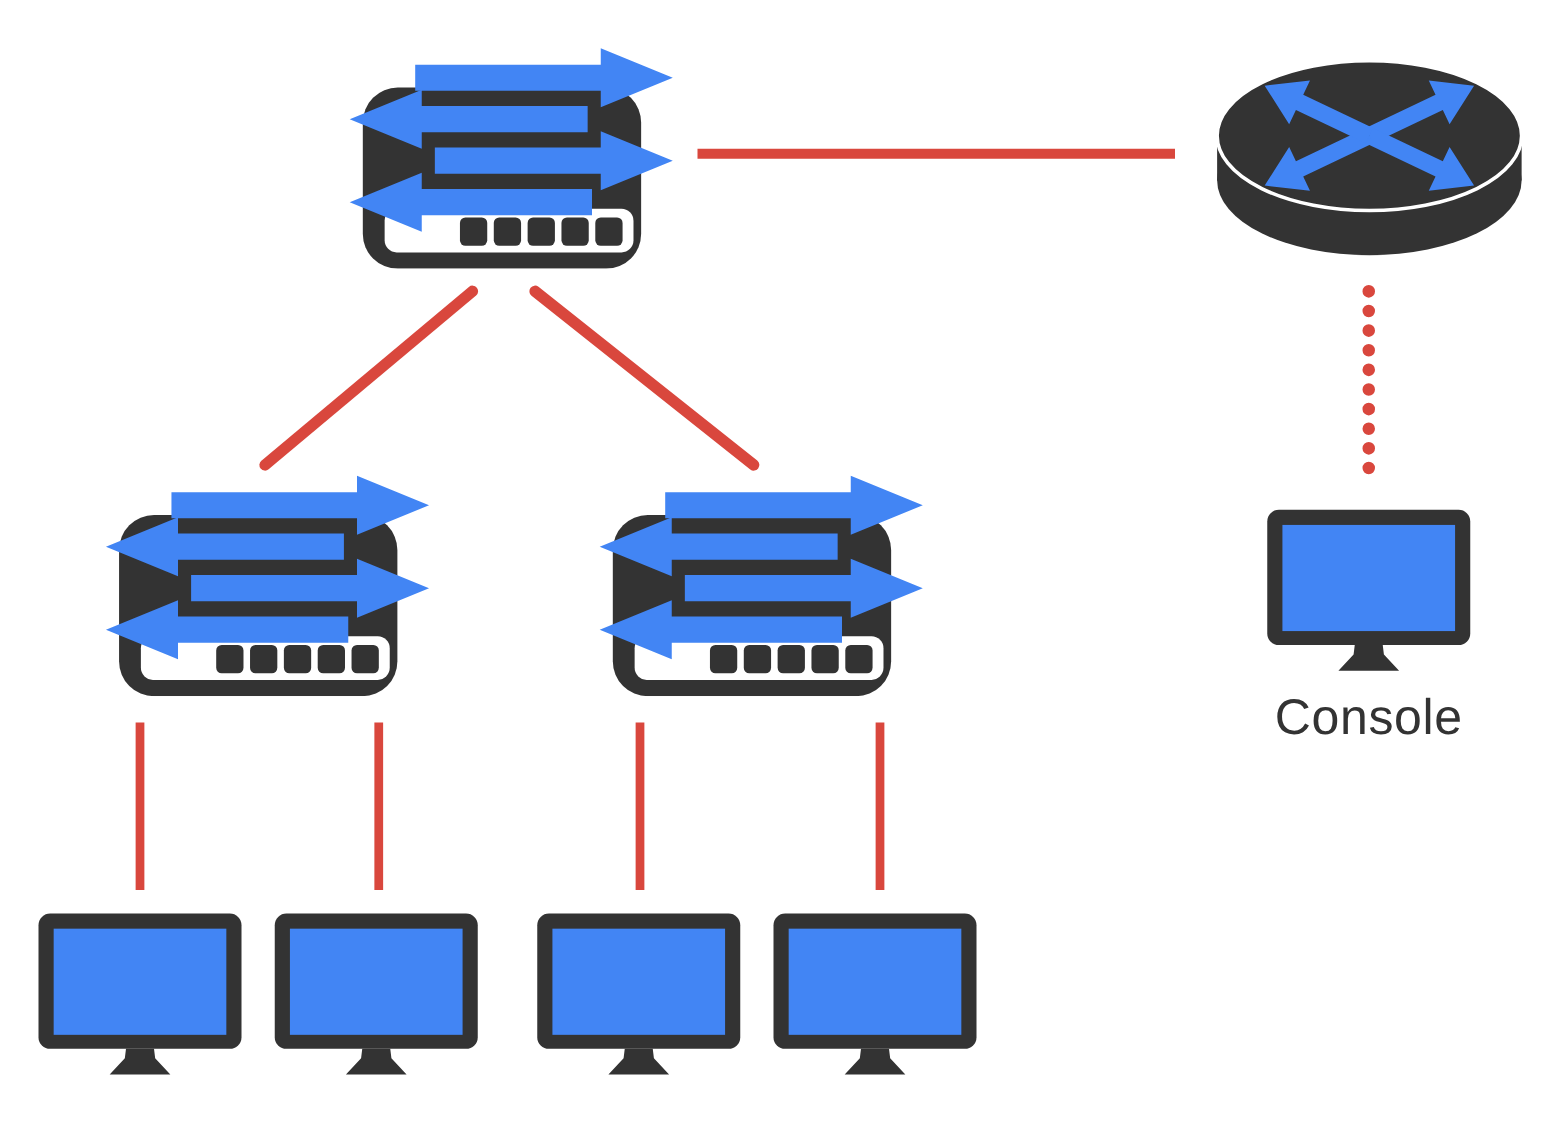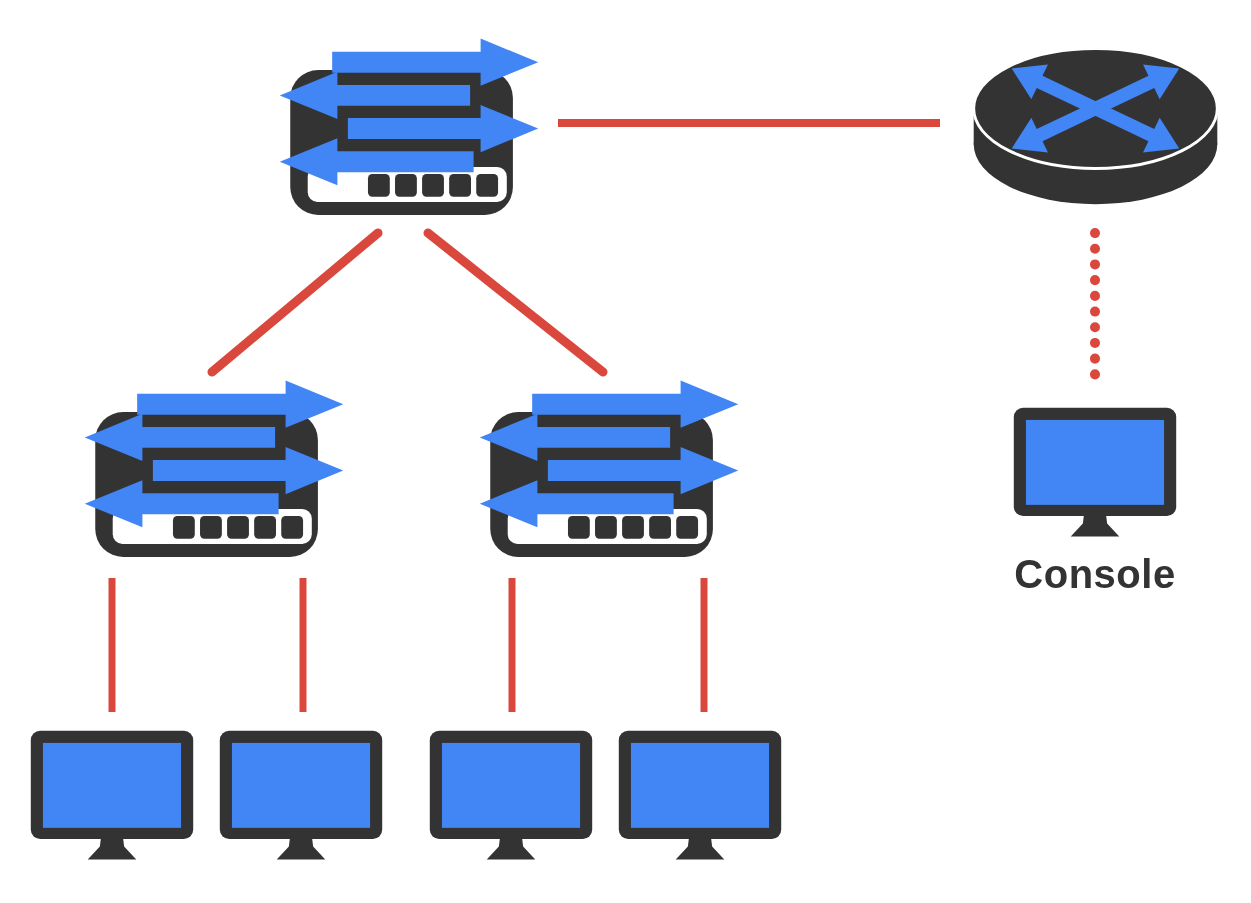--- a/index.html
+++ b/index.html
@@ -33,21 +33,21 @@
   .mon-2         {left:217px; top:728px; width:168px; height:140px;}
   .mon-3         {left:427px; top:728px; width:168px; height:140px;}
   .mon-4         {left:616px; top:728px; width:168px; height:140px;}
   .console-mon   {left:1011px;top:405px; width:168px; height:140px;}
 
   .console-label{
     position:absolute;
     left:1005px; top:552px; width:180px;
     text-align:center;
     font-size:40px;
-    font-weight:700;
+    font-weight:400;
     letter-spacing:0.5px;
     color:var(--dark);
     z-index:1;
   }
 
   
   .f-dark{fill:var(--dark);}
   .f-blue{fill:var(--blue);}
   .f-white{fill:#ffffff;}
   .line-red{stroke:var(--red);}

